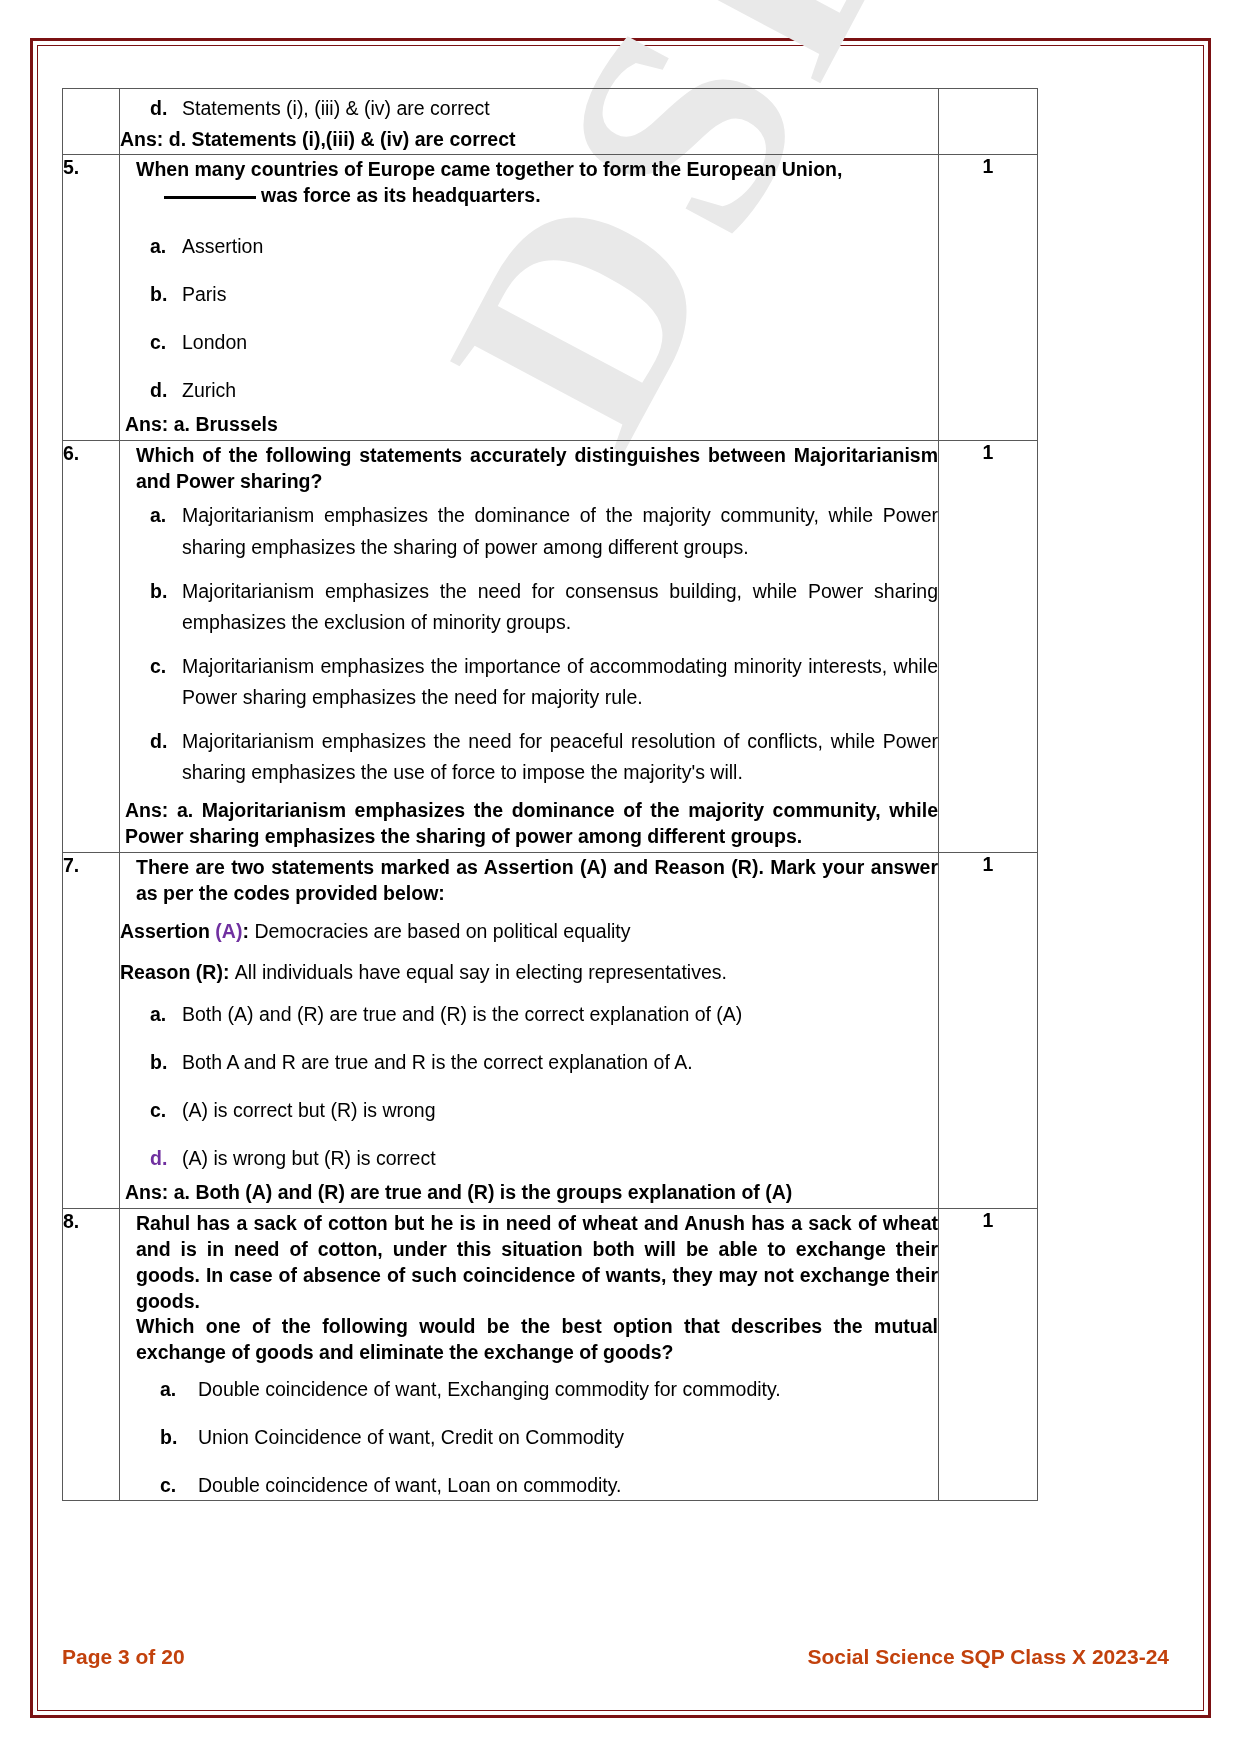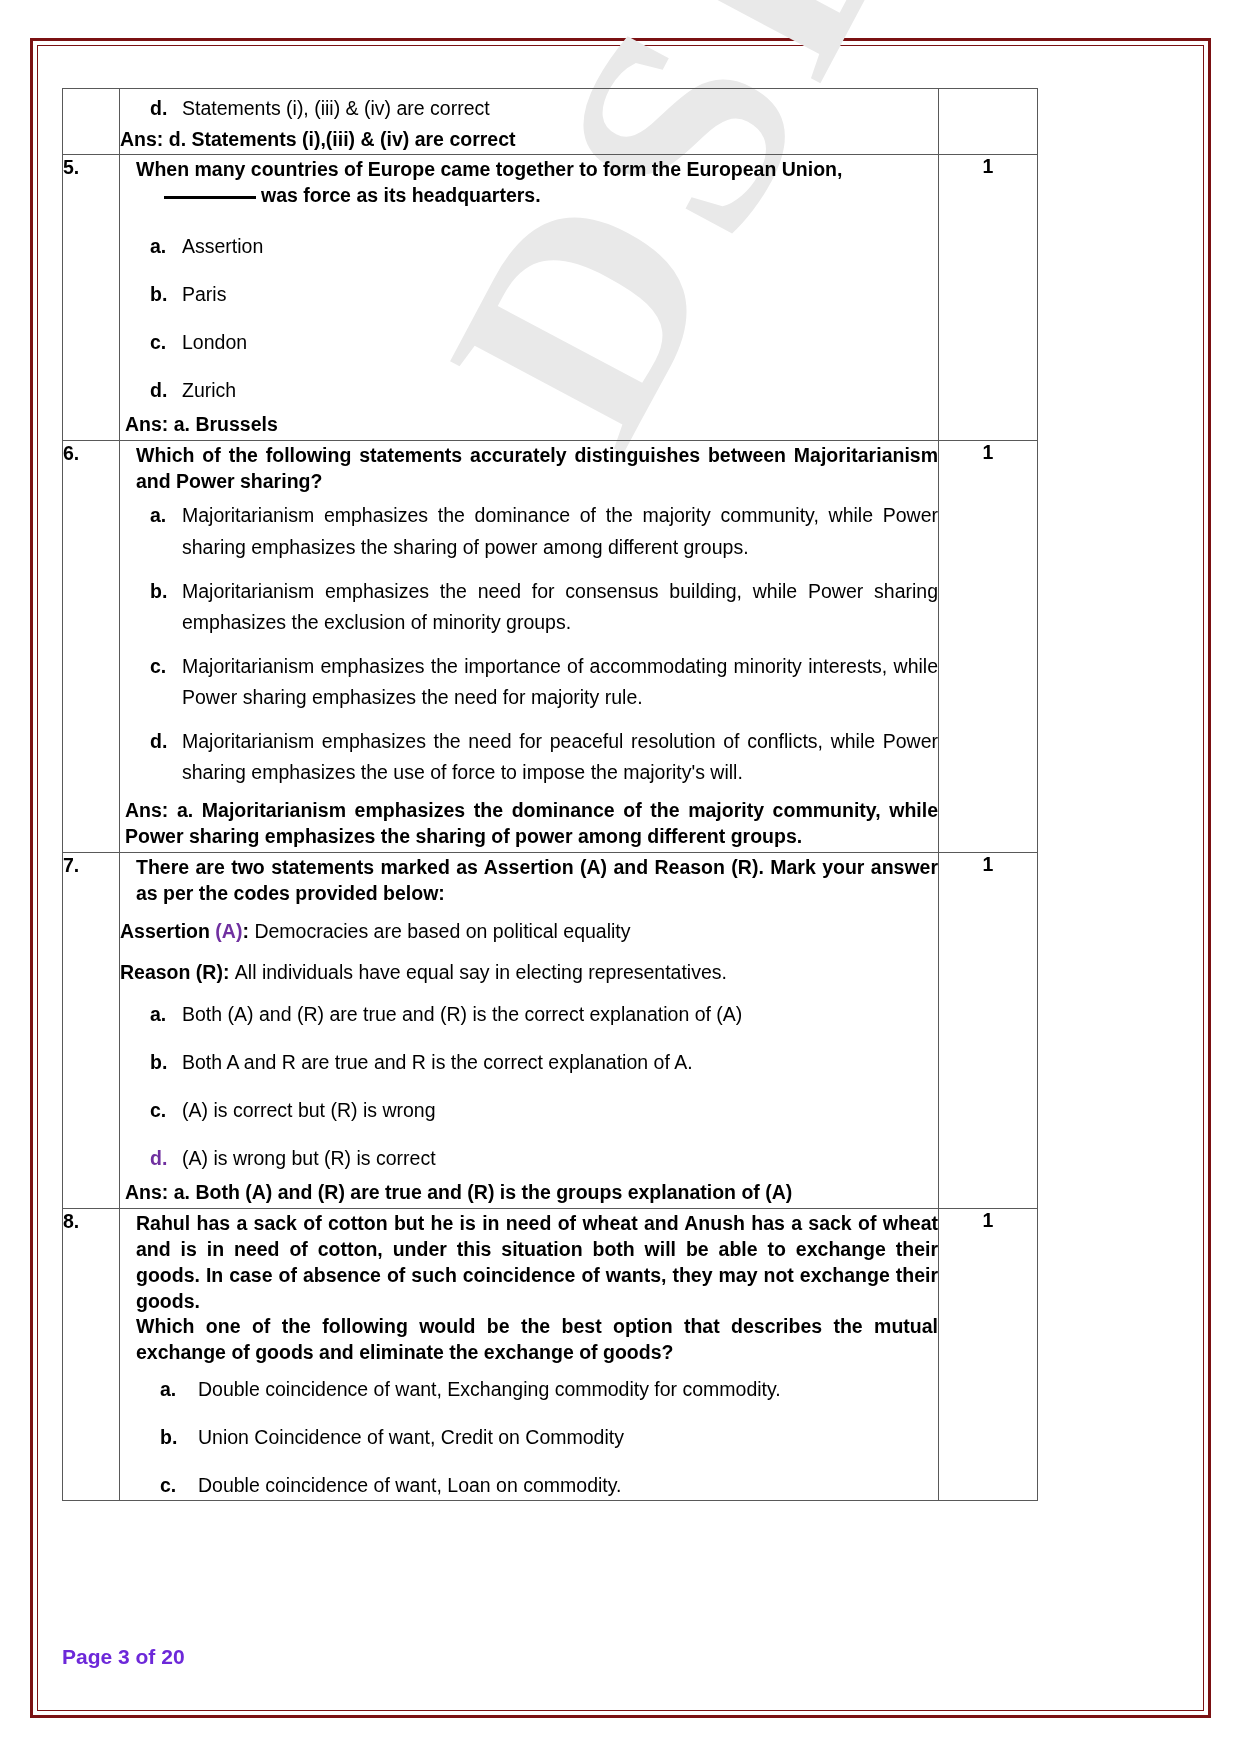--- a/index.html
+++ b/index.html
@@ -170,21 +170,21 @@
     position: absolute;
     left: 62px;
     top: 1645px;
     width: 1117px;
     display: flex;
     justify-content: space-between;
     align-items: baseline;
     z-index: 3;
     font-size: 21px;
     font-weight: 700;
-    color: #6d28d9;
+    color: #c2410c;
   }
   .footer .right { padding-right: 10px; }
 </style>
 </head>
 <body>
 
 <div class="page-outer-border"></div>
 <div class="page-inner-border"></div>
 
 <div class="watermark">
@@ -326,13 +326,14 @@
         </td>
         <td class="marks">1</td>
       </tr>
 
     </tbody>
   </table>
 </div>
 
 <div class="footer">
   <div class="left">Page 3 of 20</div>
+  <div class="right">Social Science SQP Class X 2023-24</div>
 </div>
 
 </body></html>

